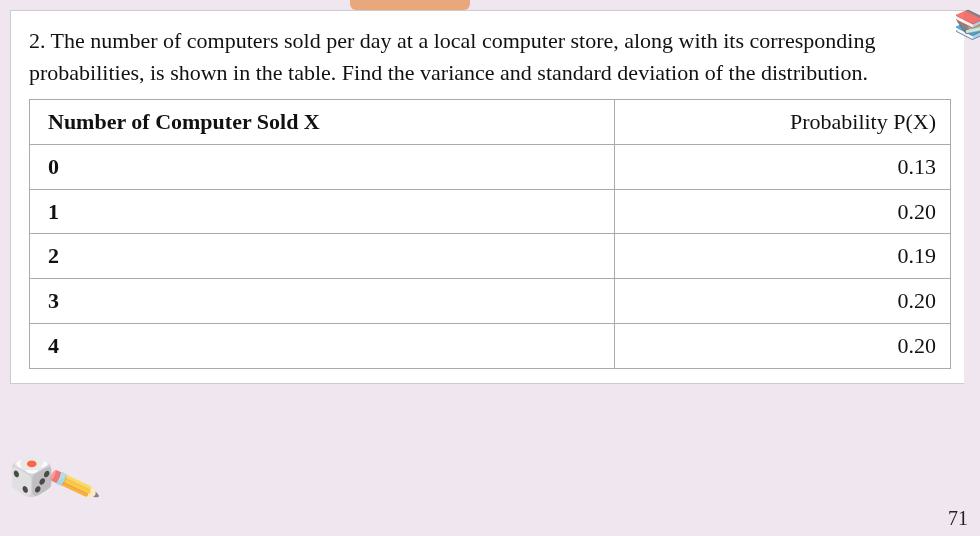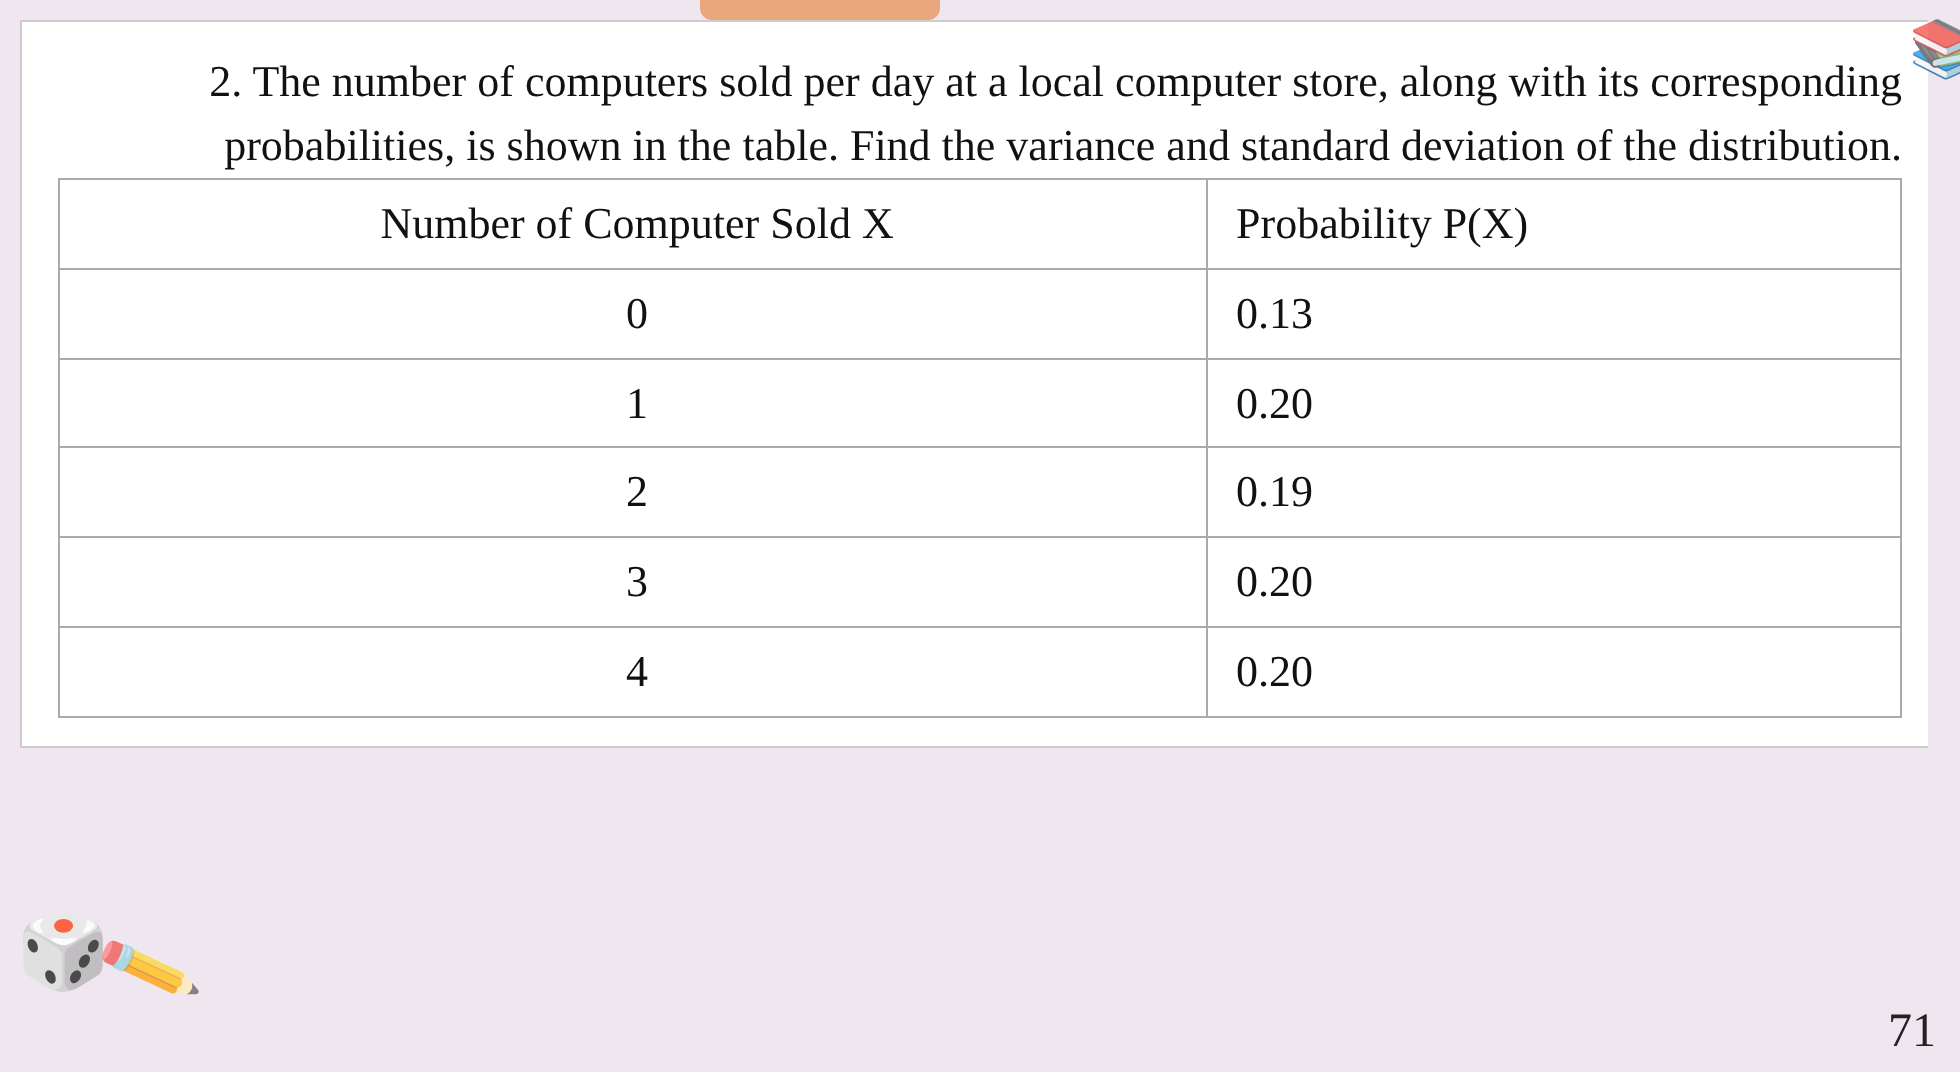--- a/index.html
+++ b/index.html
@@ -28,52 +28,53 @@
       background: white;
       margin: 10px 10px 0 10px;
       padding: 14px 18px 14px 18px;
       font-size: 22px;
       line-height: 1.45;
       color: #111;
       border: 1px solid #ccc;
     }
 
     .question-text {
-      text-align: right;
+      margin-bottom: 10px;
     }
 
     table {
       width: 100%;
       border-collapse: collapse;
       font-size: 22px;
       color: #111;
     }
 
     table th, table td {
       border: 1px solid #aaa;
       padding: 6px 14px;
-      text-align: left;
+      text-align: right;
       background: white;
     }
 
     table th:first-child, table td:first-child {
-      text-align: center;
+      text-align: left;
       padding-left: 18px;
+      font-weight: bold;
     }
 
     table th {
       font-weight: normal;
       background: white;
     }
 
     .page-number {
       position: absolute;
       bottom: 6px;
       right: 12px;
-      font-size: 24px;
+      font-size: 20px;
       color: #222;
     }
 
     
     .dice-icon {
       position: absolute;
       bottom: 38px;
       left: 8px;
       font-size: 38px;
       opacity: 0.85;

